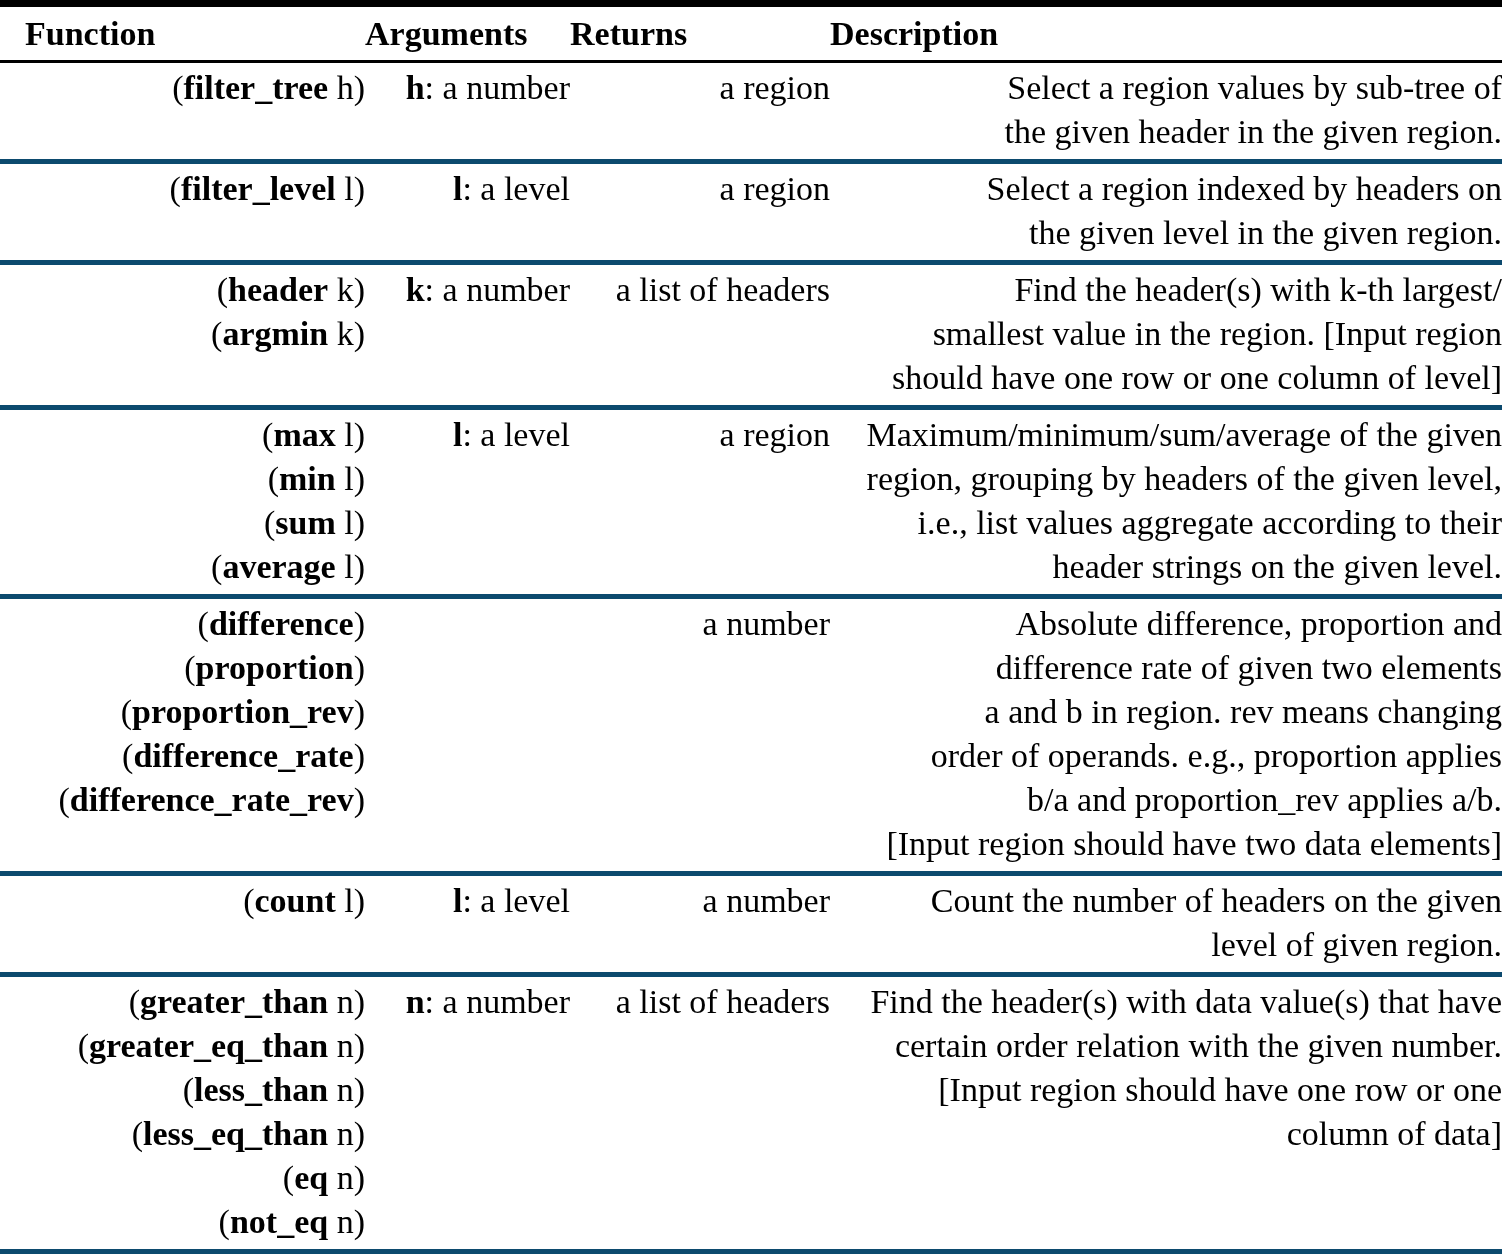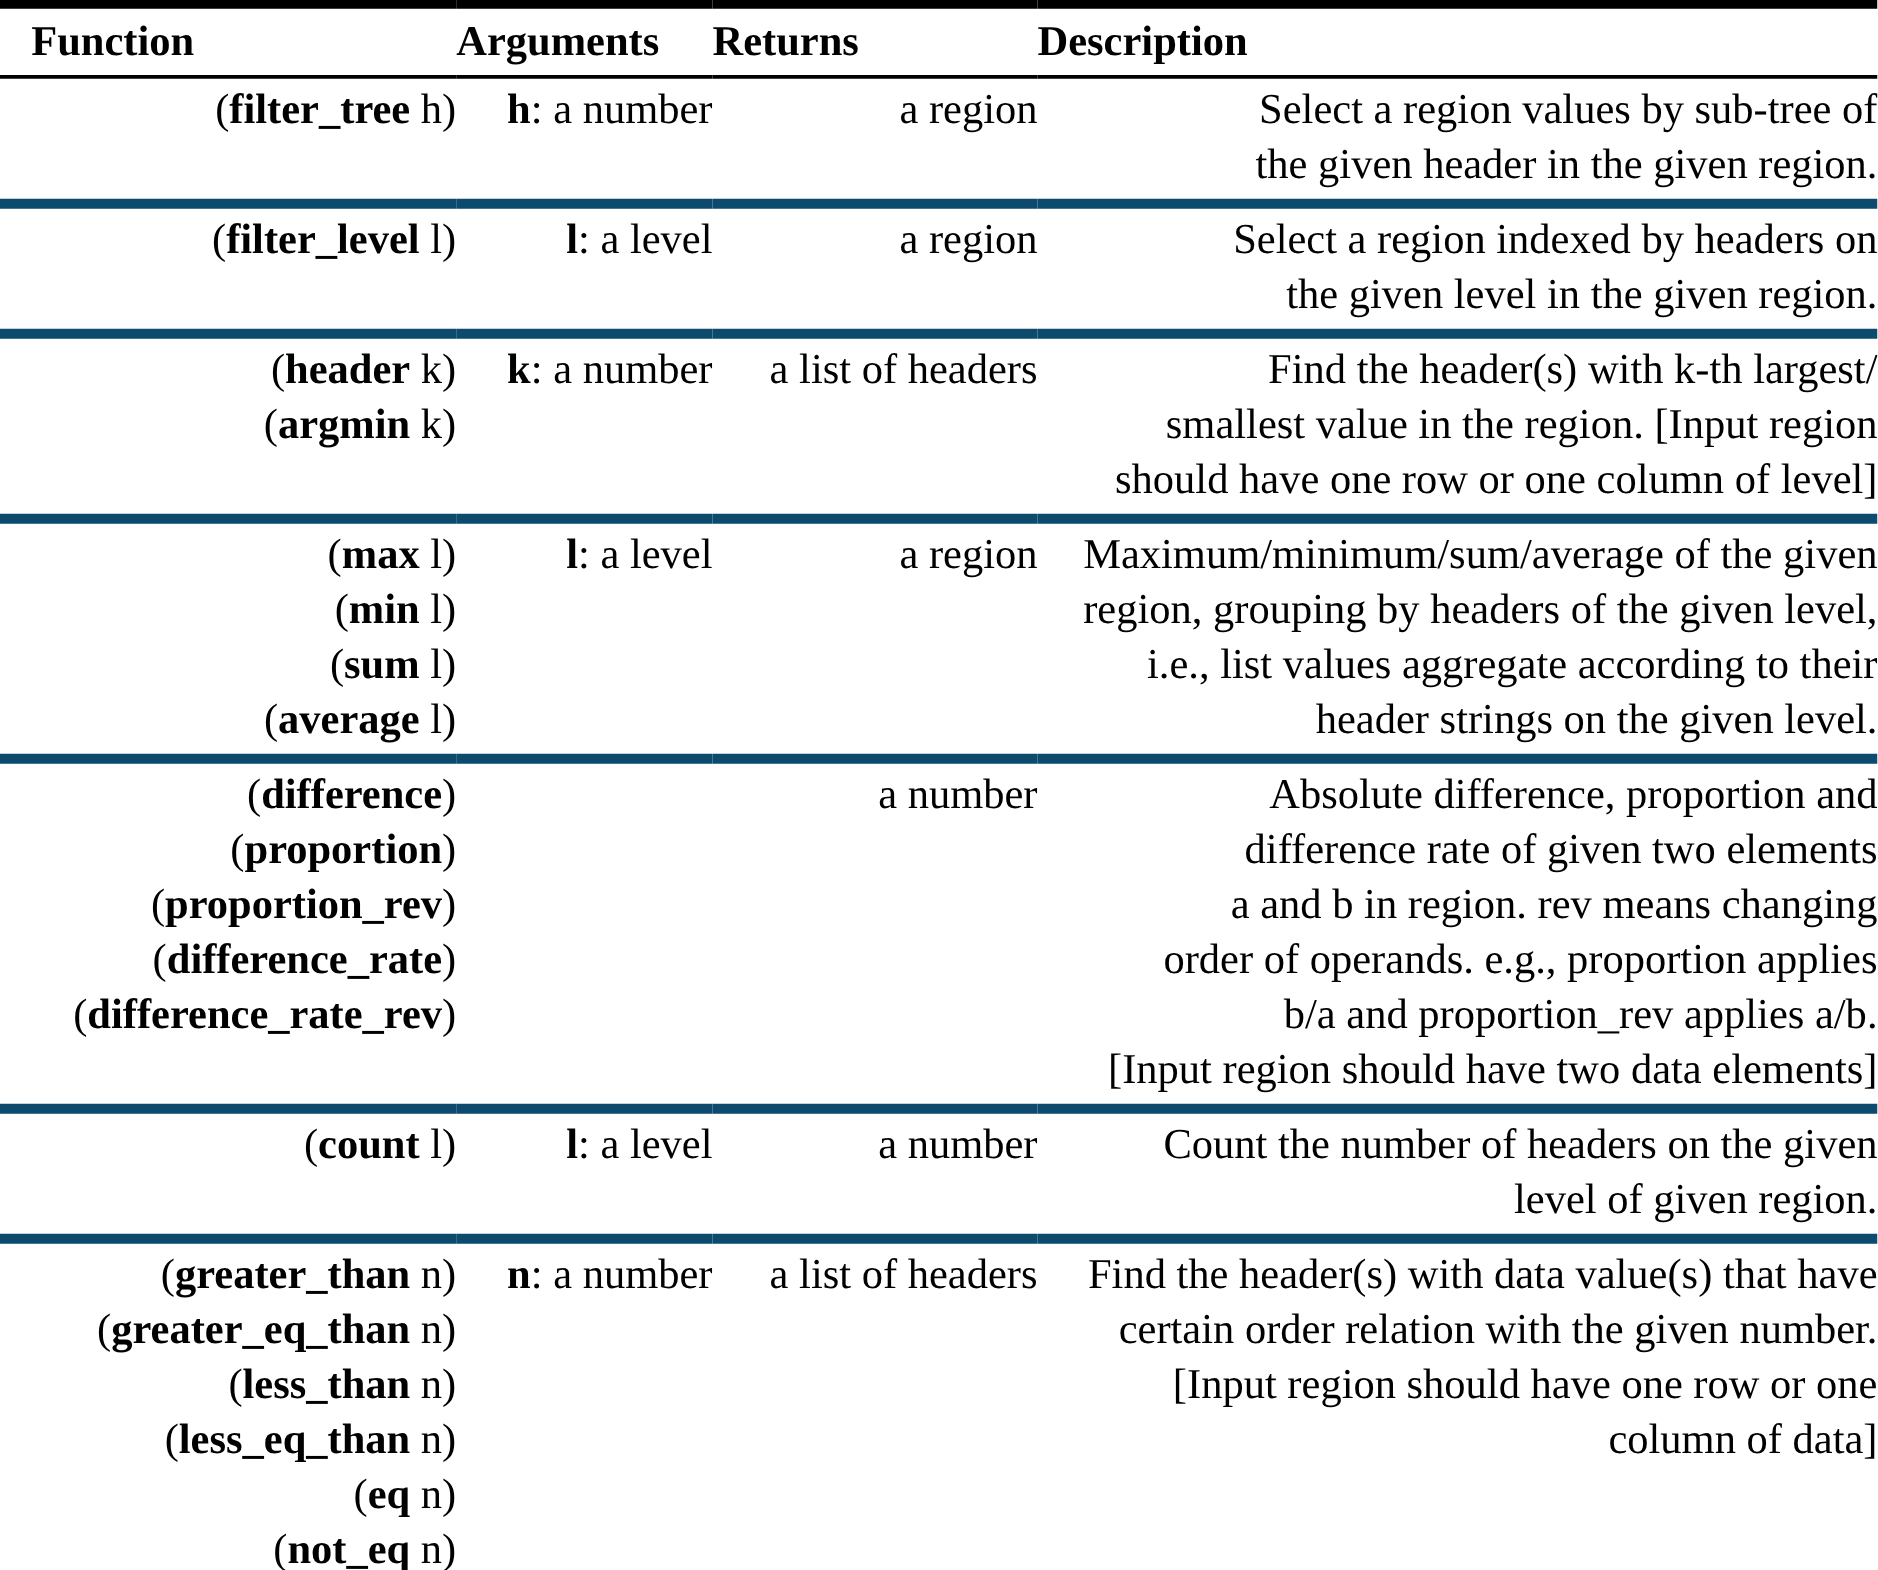--- a/index.html
+++ b/index.html
@@ -37,21 +37,21 @@
     border-bottom: 3px solid #000;
     white-space: nowrap;
   }
   td {
     vertical-align: top;
     padding: 3px 0 5px 16px;
     overflow: visible;
     text-align: right;
   }
   tbody tr:not(:first-child) td {
-    border-top: 8px solid #0c4a6e;
+    border-top: 5px solid #0c4a6e;
   }
   th:first-child, td:first-child { padding-left: 25px; }
 
   .tline { white-space: nowrap; }
   .b { font-weight: bold; }
   .i { }
 </style>
 </head>
 <body>
 

